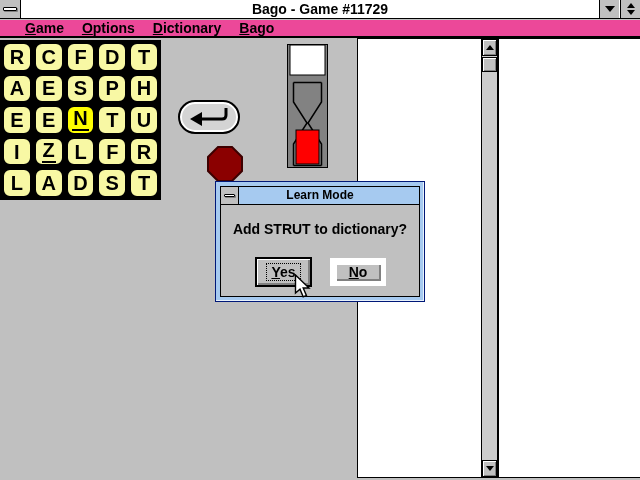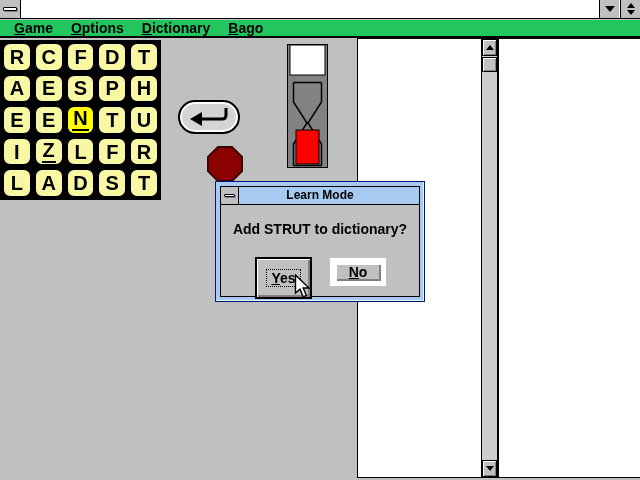--- a/index.html
+++ b/index.html
@@ -36,22 +36,22 @@
   .capbtn.minimize { left:599px; width:20px; }
   .capbtn.restore  { left:620px; width:20px; }
   .tri-up   { width:0; height:0; border-left:5px solid transparent; border-right:5px solid transparent; border-bottom:6px solid #000; }
   .tri-down { width:0; height:0; border-left:5px solid transparent; border-right:5px solid transparent; border-top:6px solid #000; }
   .tri-sm.tri-up   { border-left-width:4px; border-right-width:4px; border-bottom-width:5px; }
   .tri-sm.tri-down { border-left-width:4px; border-right-width:4px; border-top-width:5px; }
 
   
   .menubar {
     position:absolute; left:0; top:20px; width:640px; height:18px;
-    background:#22c55e; border-bottom:2px solid #000;
-    display:flex; align-items:center; padding-left:5px;
+    background:#ec4899; border-bottom:2px solid #000;
+    display:flex; align-items:center; padding-left:16px;
   }
   .menu-item {
     display:inline-block; font-size:14px; font-weight:bold; color:#000;
     padding:0 9px; cursor:default;
   }
   .menu-item::first-letter { text-decoration:underline; }
 
   
   .board {
     position:absolute; left:0; top:40px; width:161px; height:160px;
@@ -145,41 +145,42 @@
   }
   .dlg-btn {
     position:absolute; background:#C0C0C0; color:#000;
     font-size:14px; font-weight:bold;
     display:flex; align-items:center; justify-content:center;
     font-family:"Liberation Sans","DejaVu Sans",sans-serif;
   }
   .dlg-btn .lbl { display:inline-block; }
   .dlg-btn .lbl::first-letter { text-decoration:underline; }
   .btn-yes {
-    left:34px; top:70px; width:57px; height:42px;
+    left:34px; top:70px; width:57px; height:30px;
     border:2px solid #000;
     box-shadow:inset 1px 1px 0 #FFFFFF, inset -1px -1px 0 #808080, inset -2px -2px 0 #808080;
   }
   .btn-yes .focusring { outline:1px dotted #000; padding:0 4px; }
   .btn-no {
     left:109px; top:71px; width:56px; height:28px;
     border:5px solid #ffffff;
     box-shadow:inset 1px 1px 0 #FFFFFF, inset 2px 2px 0 #FFFFFF, inset -1px -1px 0 #808080, inset -2px -2px 0 #808080;
   }
 
   
   .cursor { position:absolute; left:294px; top:274px; z-index:9; }
 </style>
 </head>
 <body>
 
 <div class="titlebar">
   <div class="sysbox">
     <div class="sysdash"></div>
   </div>
+  <div class="title-text">Bago - Game #11729</div>
   <div class="capbtn minimize">
     <div class="tri-down"></div>
   </div>
   <div class="capbtn restore">
     <div class="tri-up tri-sm"></div>
     <div class="tri-down tri-sm"></div>
   </div>
 </div>
 
 <div class="menubar">

